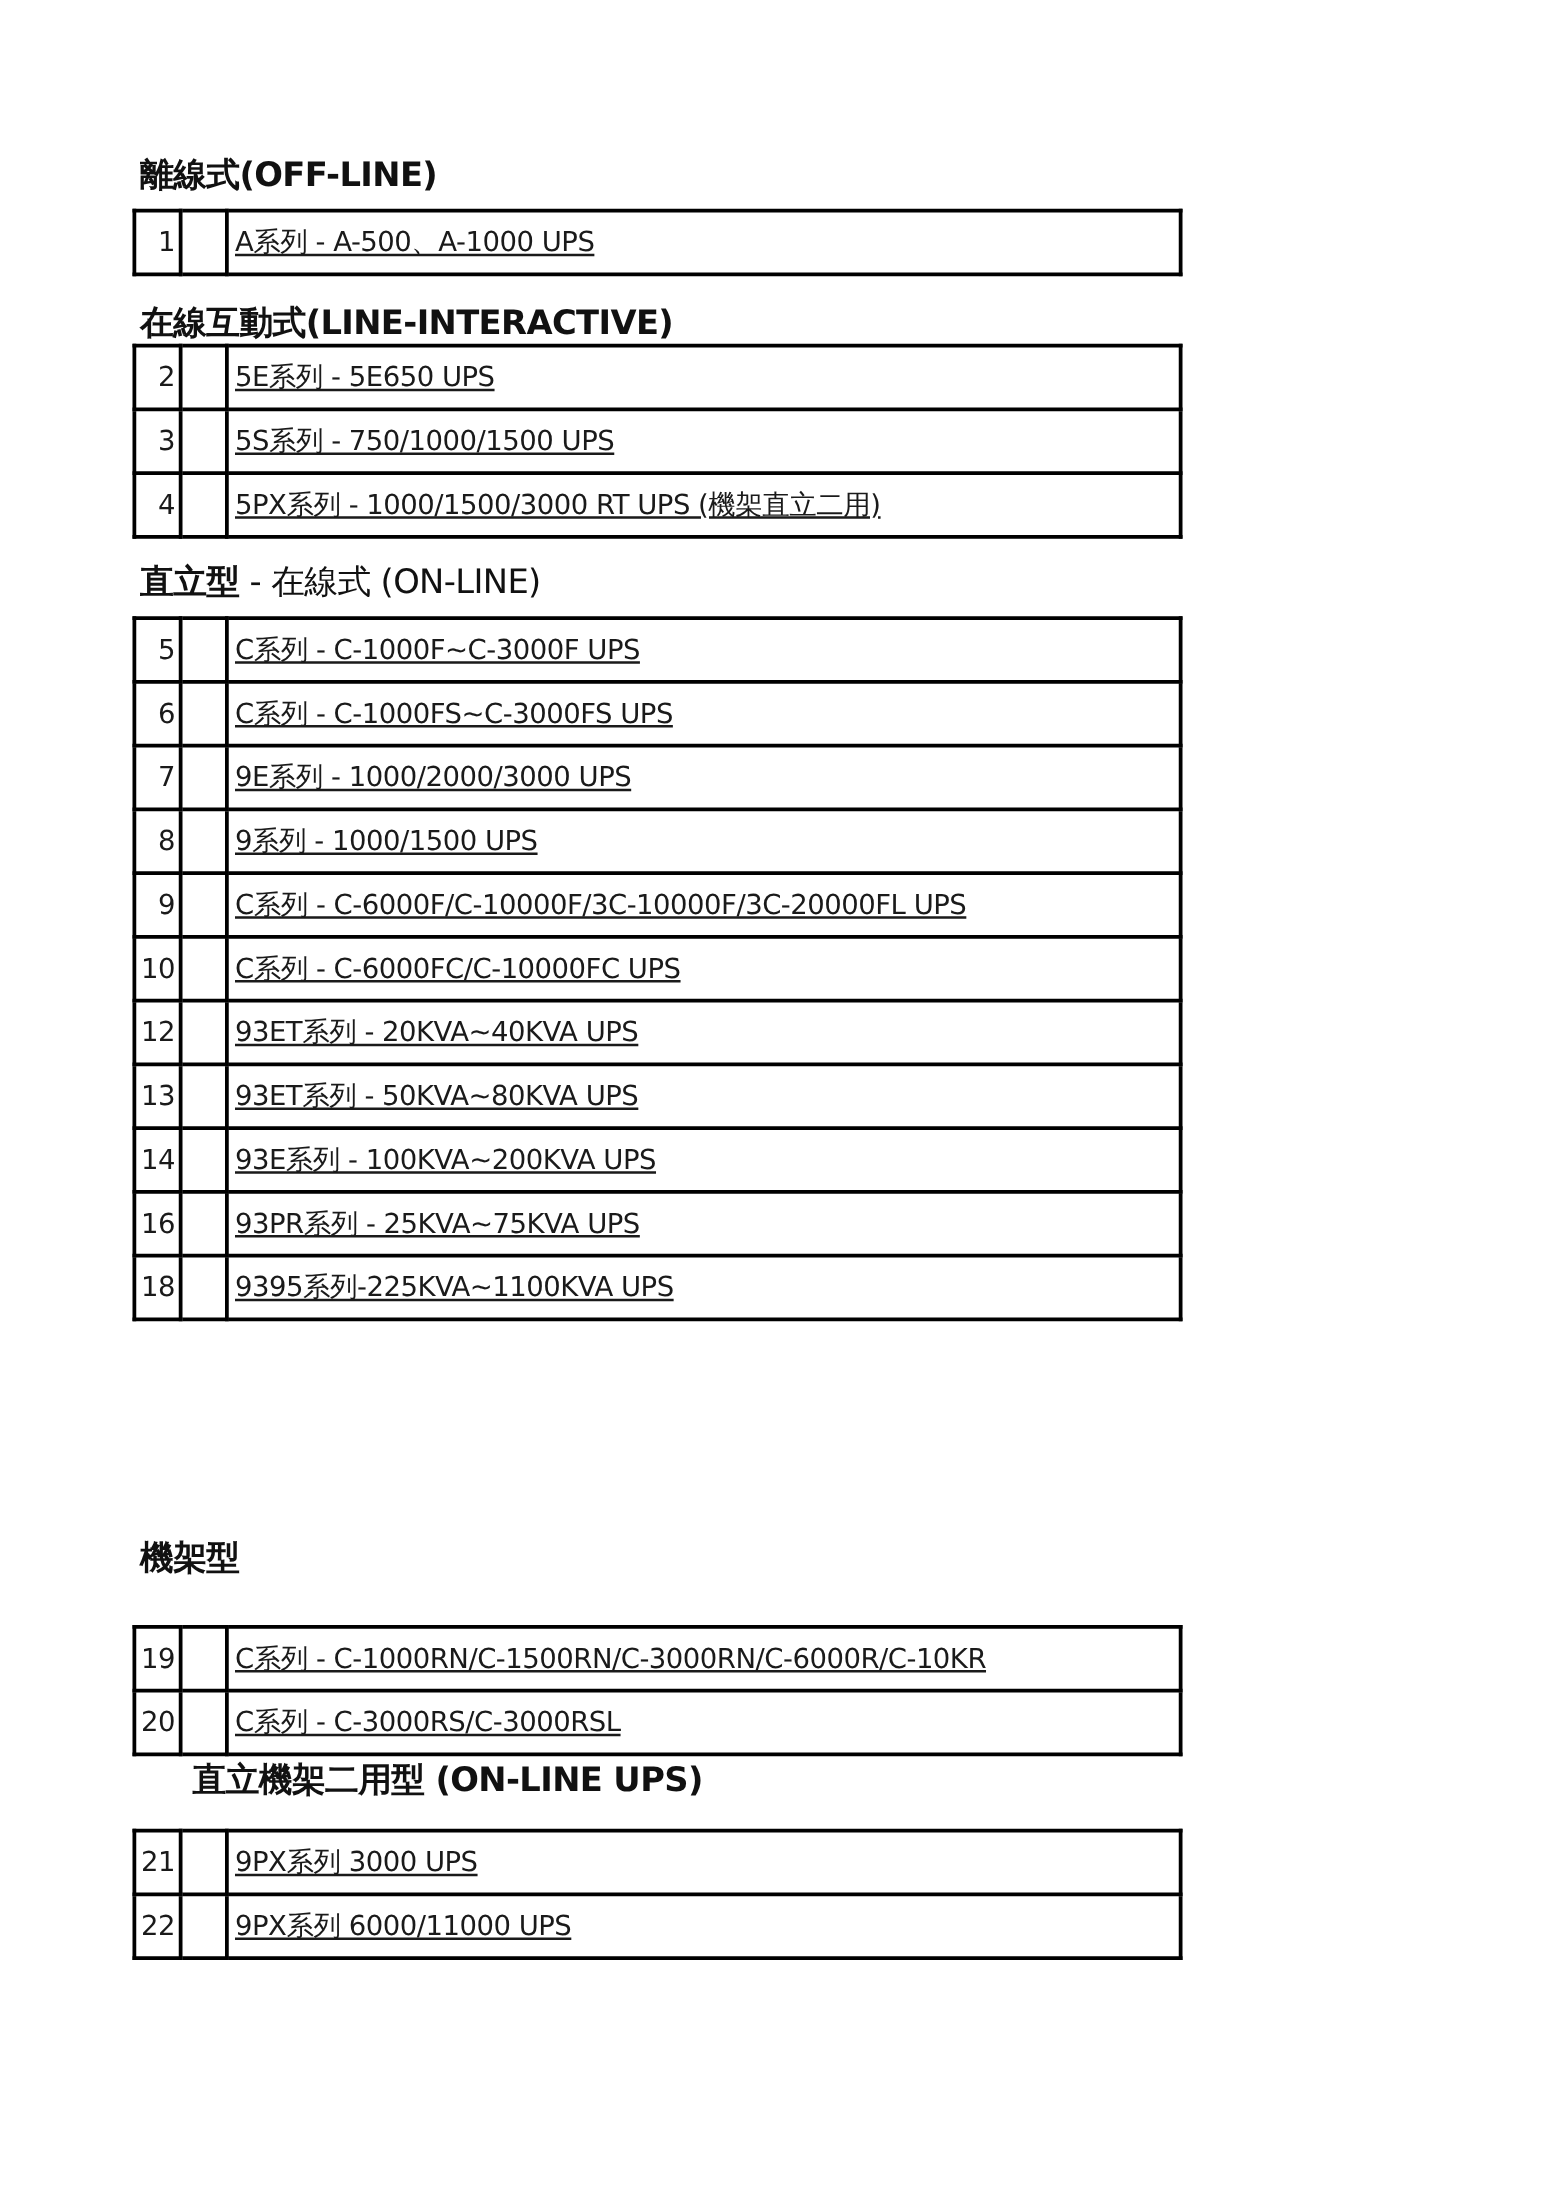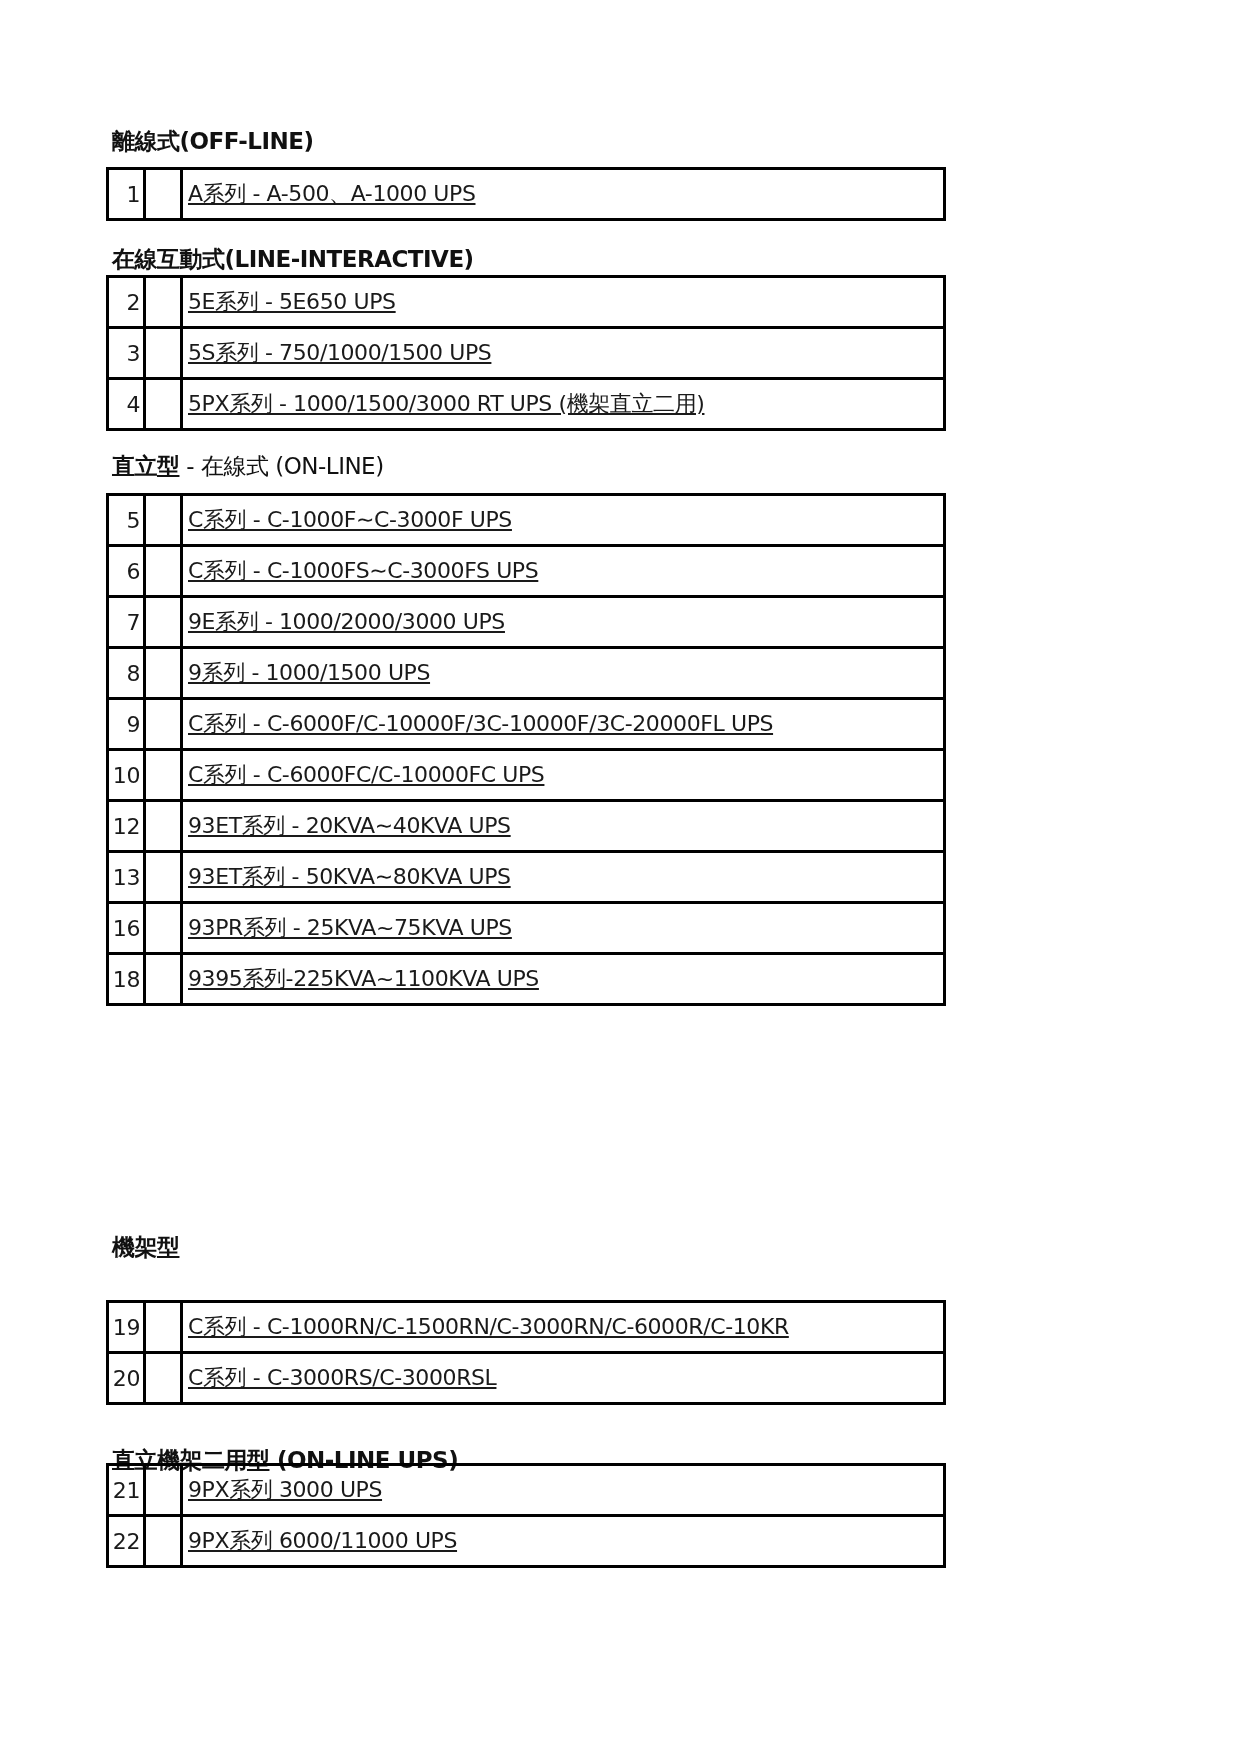--- a/index.html
+++ b/index.html
@@ -1,19 +1,19 @@
 <!DOCTYPE html>
 <html><head>
 <meta charset="utf-8">
 <style>
   html, body { margin:0; padding:0; background:#ffffff; }
   body { width:1240px; height:1754px; position:relative; overflow:hidden;
          font-family: "DejaVu Sans", "Liberation Sans", sans-serif; color:#1a1a1a; }
   .heading { position:absolute; left:112px; height:30px; line-height:30px;
-             font-size:23px; white-space:nowrap; letter-spacing:-0.5px; color:#111; }
+             font-size:27px; white-space:nowrap; letter-spacing:-0.5px; color:#111; }
   .heading .b { font-weight:bold; }
   .heading .n { font-weight:normal; }
   table.ups { position:absolute; left:106px; width:840px; border-collapse:collapse;
               table-layout:fixed; }
   table.ups td { border:3px solid #000; height:48px; padding:0; font-size:22px;
                  white-space:nowrap; overflow:hidden; letter-spacing:-0.4px; }
   table.ups td.num { width:31px; text-align:right; padding-right:3px; }
   table.ups td.blank { width:34px; }
   table.ups td.desc { padding-left:5px;text-decoration:underline; }
 </style>
@@ -95,20 +95,25 @@
         <td class="num">12</td>
         <td class="blank"></td>
         <td class="desc">93ET系列 - 20KVA∼40KVA UPS</td>
       </tr>
   <tr>
         <td class="num">13</td>
         <td class="blank"></td>
         <td class="desc">93ET系列 - 50KVA∼80KVA UPS</td>
       </tr>
   <tr>
+        <td class="num">14</td>
+        <td class="blank"></td>
+        <td class="desc">93E系列 - 100KVA∼200KVA UPS</td>
+      </tr>
+  <tr>
         <td class="num">16</td>
         <td class="blank"></td>
         <td class="desc">93PR系列 - 25KVA~75KVA UPS</td>
       </tr>
   <tr>
         <td class="num">18</td>
         <td class="blank"></td>
         <td class="desc">9395系列-225KVA~1100KVA UPS</td>
       </tr>
 </tbody>
@@ -125,21 +130,21 @@
         <td class="desc">C系列 -  C-1000RN/C-1500RN/C-3000RN/C-6000R/C-10KR</td>
       </tr>
   <tr>
         <td class="num">20</td>
         <td class="blank"></td>
         <td class="desc">C系列 -  C-3000RS/C-3000RSL</td>
       </tr>
 </tbody>
   </table>
 
-<div class="heading" style="top:1445px;">
+<div class="heading" style="top:1410px;margin-left:42px;">
   <span class="b">直立機架二用型 (ON-LINE UPS)</span><span class="n"></span>
 </div>
 <table class="ups" style="top:1463px;">
   <tbody>
       <tr>
         <td class="num">21</td>
         <td class="blank"></td>
         <td class="desc">9PX系列 3000 UPS</td>
       </tr>
   <tr>

